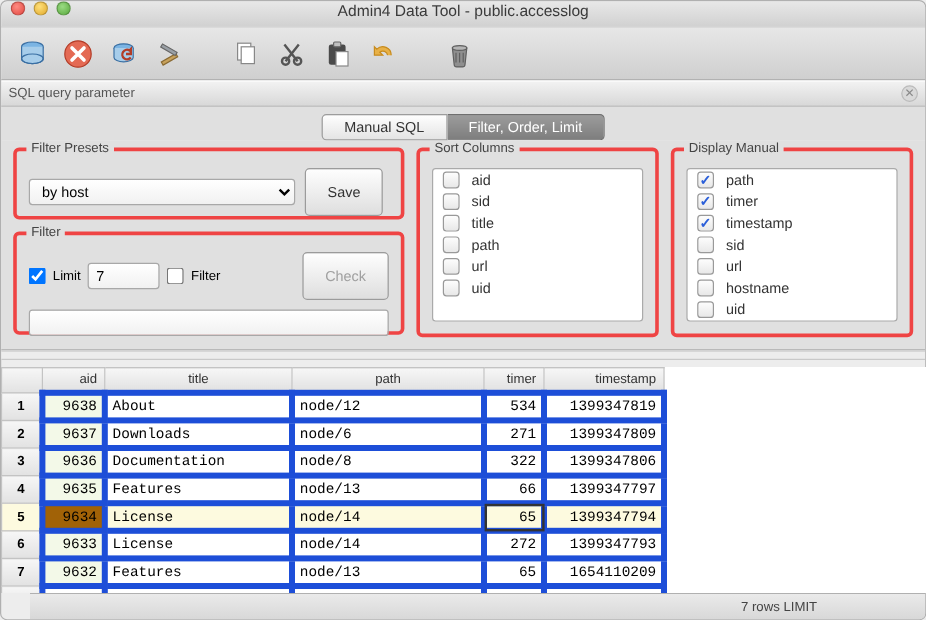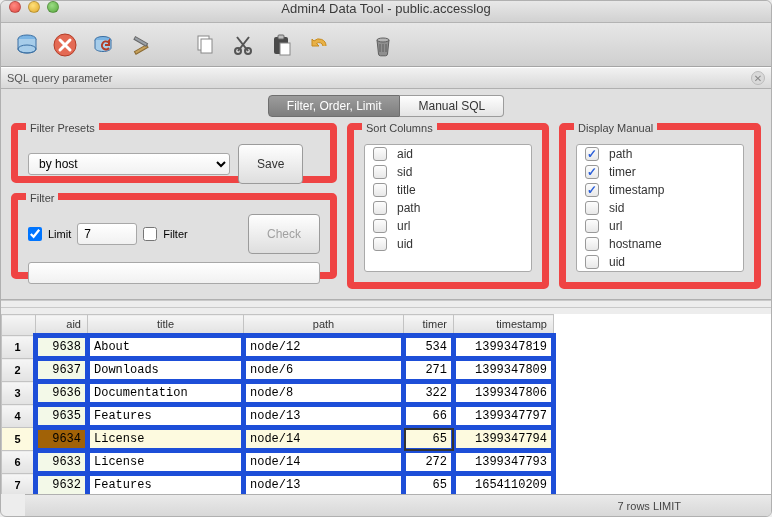--- a/index.html
+++ b/index.html
@@ -72,38 +72,38 @@
   .tab:first-child{ border-radius:4px 0 0 4px;}
   .tab:last-child{ border-radius:0 4px 4px 0; border-left:none;}
   
   .config {
     background:#e0e0e0;
     padding: 6px 10px 10px 10px;
     display:flex; gap:10px;
     border-bottom:1px solid #b0b0b0;
   }
   .group {
-    border:7px solid #ef4444;
+    border:3px solid #ef4444;
     border-radius:5px;
     background:#e0e0e0;
     padding: 8px 10px 10px 10px;
     position:relative;
   }
   .group > .legend {
     position:absolute; top:-8px; left:8px;
     background:#e0e0e0; padding:0 4px; font-size:11px; color:#444;
   }
   .left-col{ width:326px; display:flex; flex-direction:column; gap:10px;}
   .preset-row { display:flex; gap:8px; align-items:center; margin-top:6px;}
   select.combo, input.txt {
     height:22px; border:1px solid #a8a8a8; border-radius:3px;
     background:linear-gradient(#fff,#f1f1f1); font-size:12px; padding:0 6px;
     font-family:inherit;
   }
-  select.combo{ width:202px;}
+  select.combo{ width:222px;}
   .btn {
     height:40px; padding:0 18px;
     border:1px solid #9b9b9b; border-radius:4px;
     background:linear-gradient(#fefefe,#dedede);
     font-size:12px; color:#333; font-family:inherit;
   }
   .btn:disabled{ color:#a0a0a0; }
   .filter-row{ display:flex; align-items:center; gap:6px; margin-top:6px;}
   .filter-row2{ margin-top:8px;}
   .chk { width:14px; height:14px; }
@@ -230,22 +230,22 @@
       </svg>
   </div>
 </div>
 
 <div class="panel-hdr">
   <span>SQL query parameter</span>
   <span class="close-x">✕</span>
 </div>
 
 <div class="tabsrow">
+  <div class="tab">Manual SQL</div>
   <div class="tab active">Filter, Order, Limit</div>
-  <div class="tab">Manual SQL</div>
 </div>
 
 <div class="config">
   <div class="left-col">
     <div class="group" style="height:60px">
       <span class="legend">Filter Presets</span>
       <div class="preset-row">
         <select class="combo">
           <option>by host</option>
         </select>

